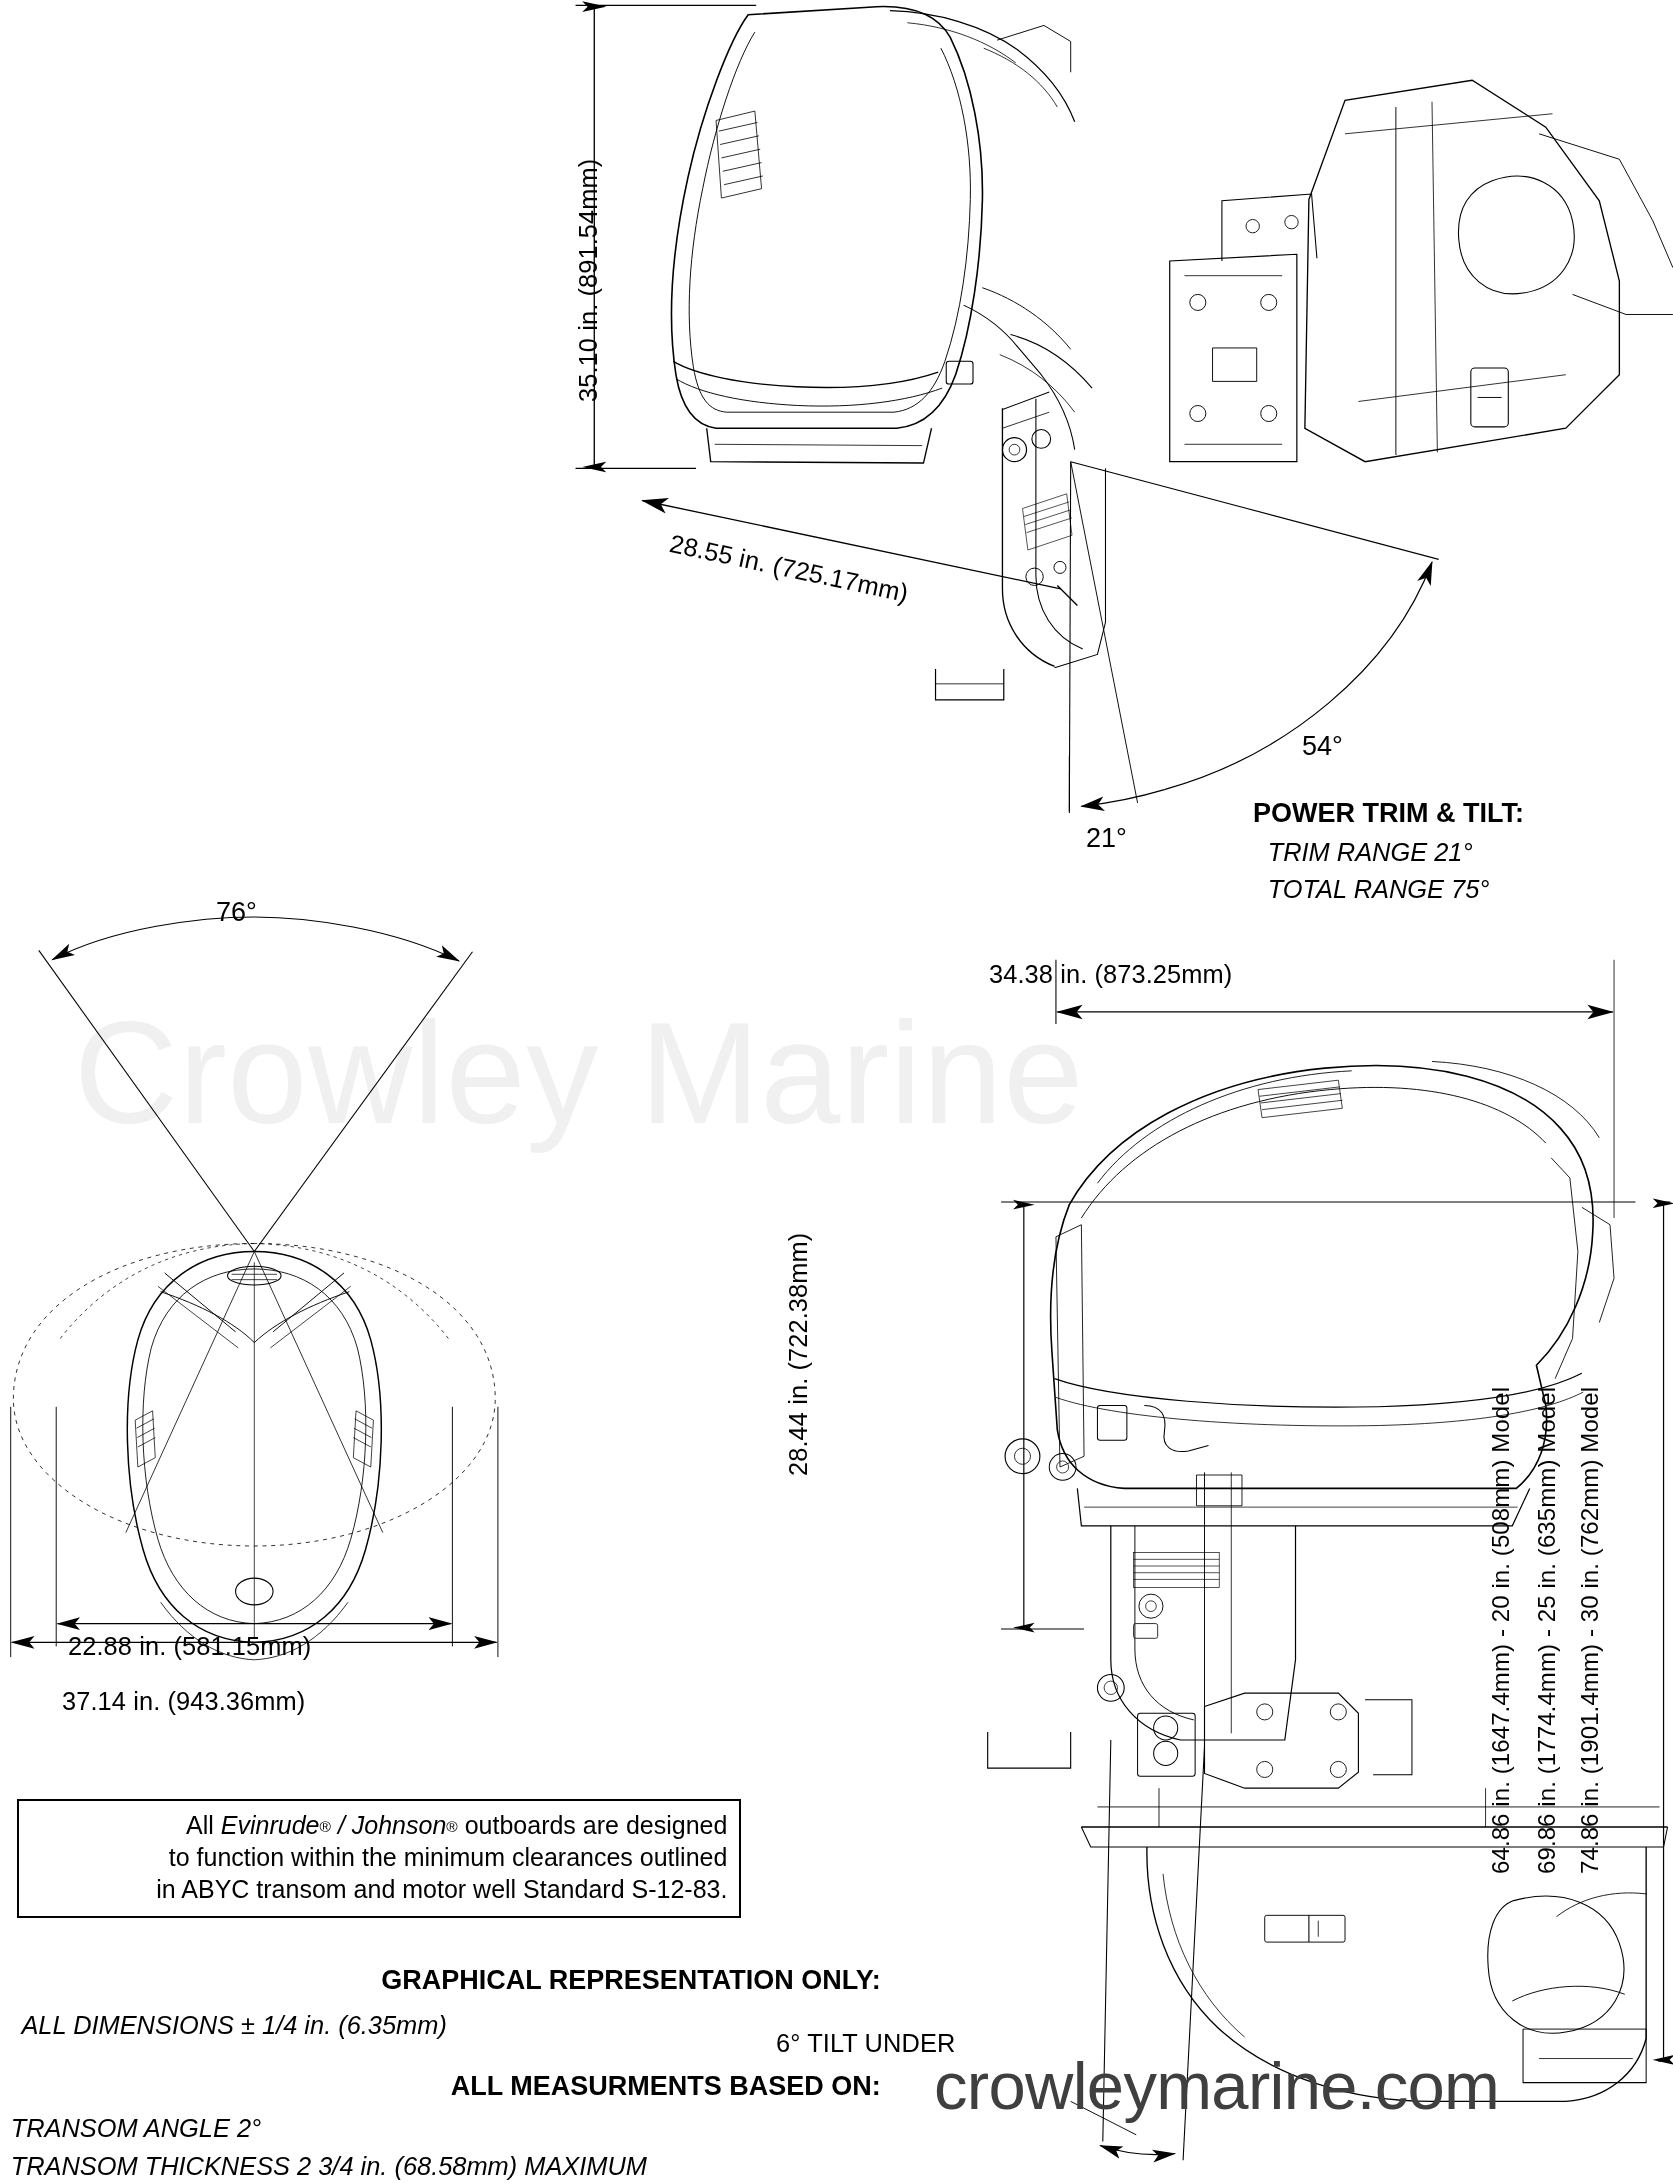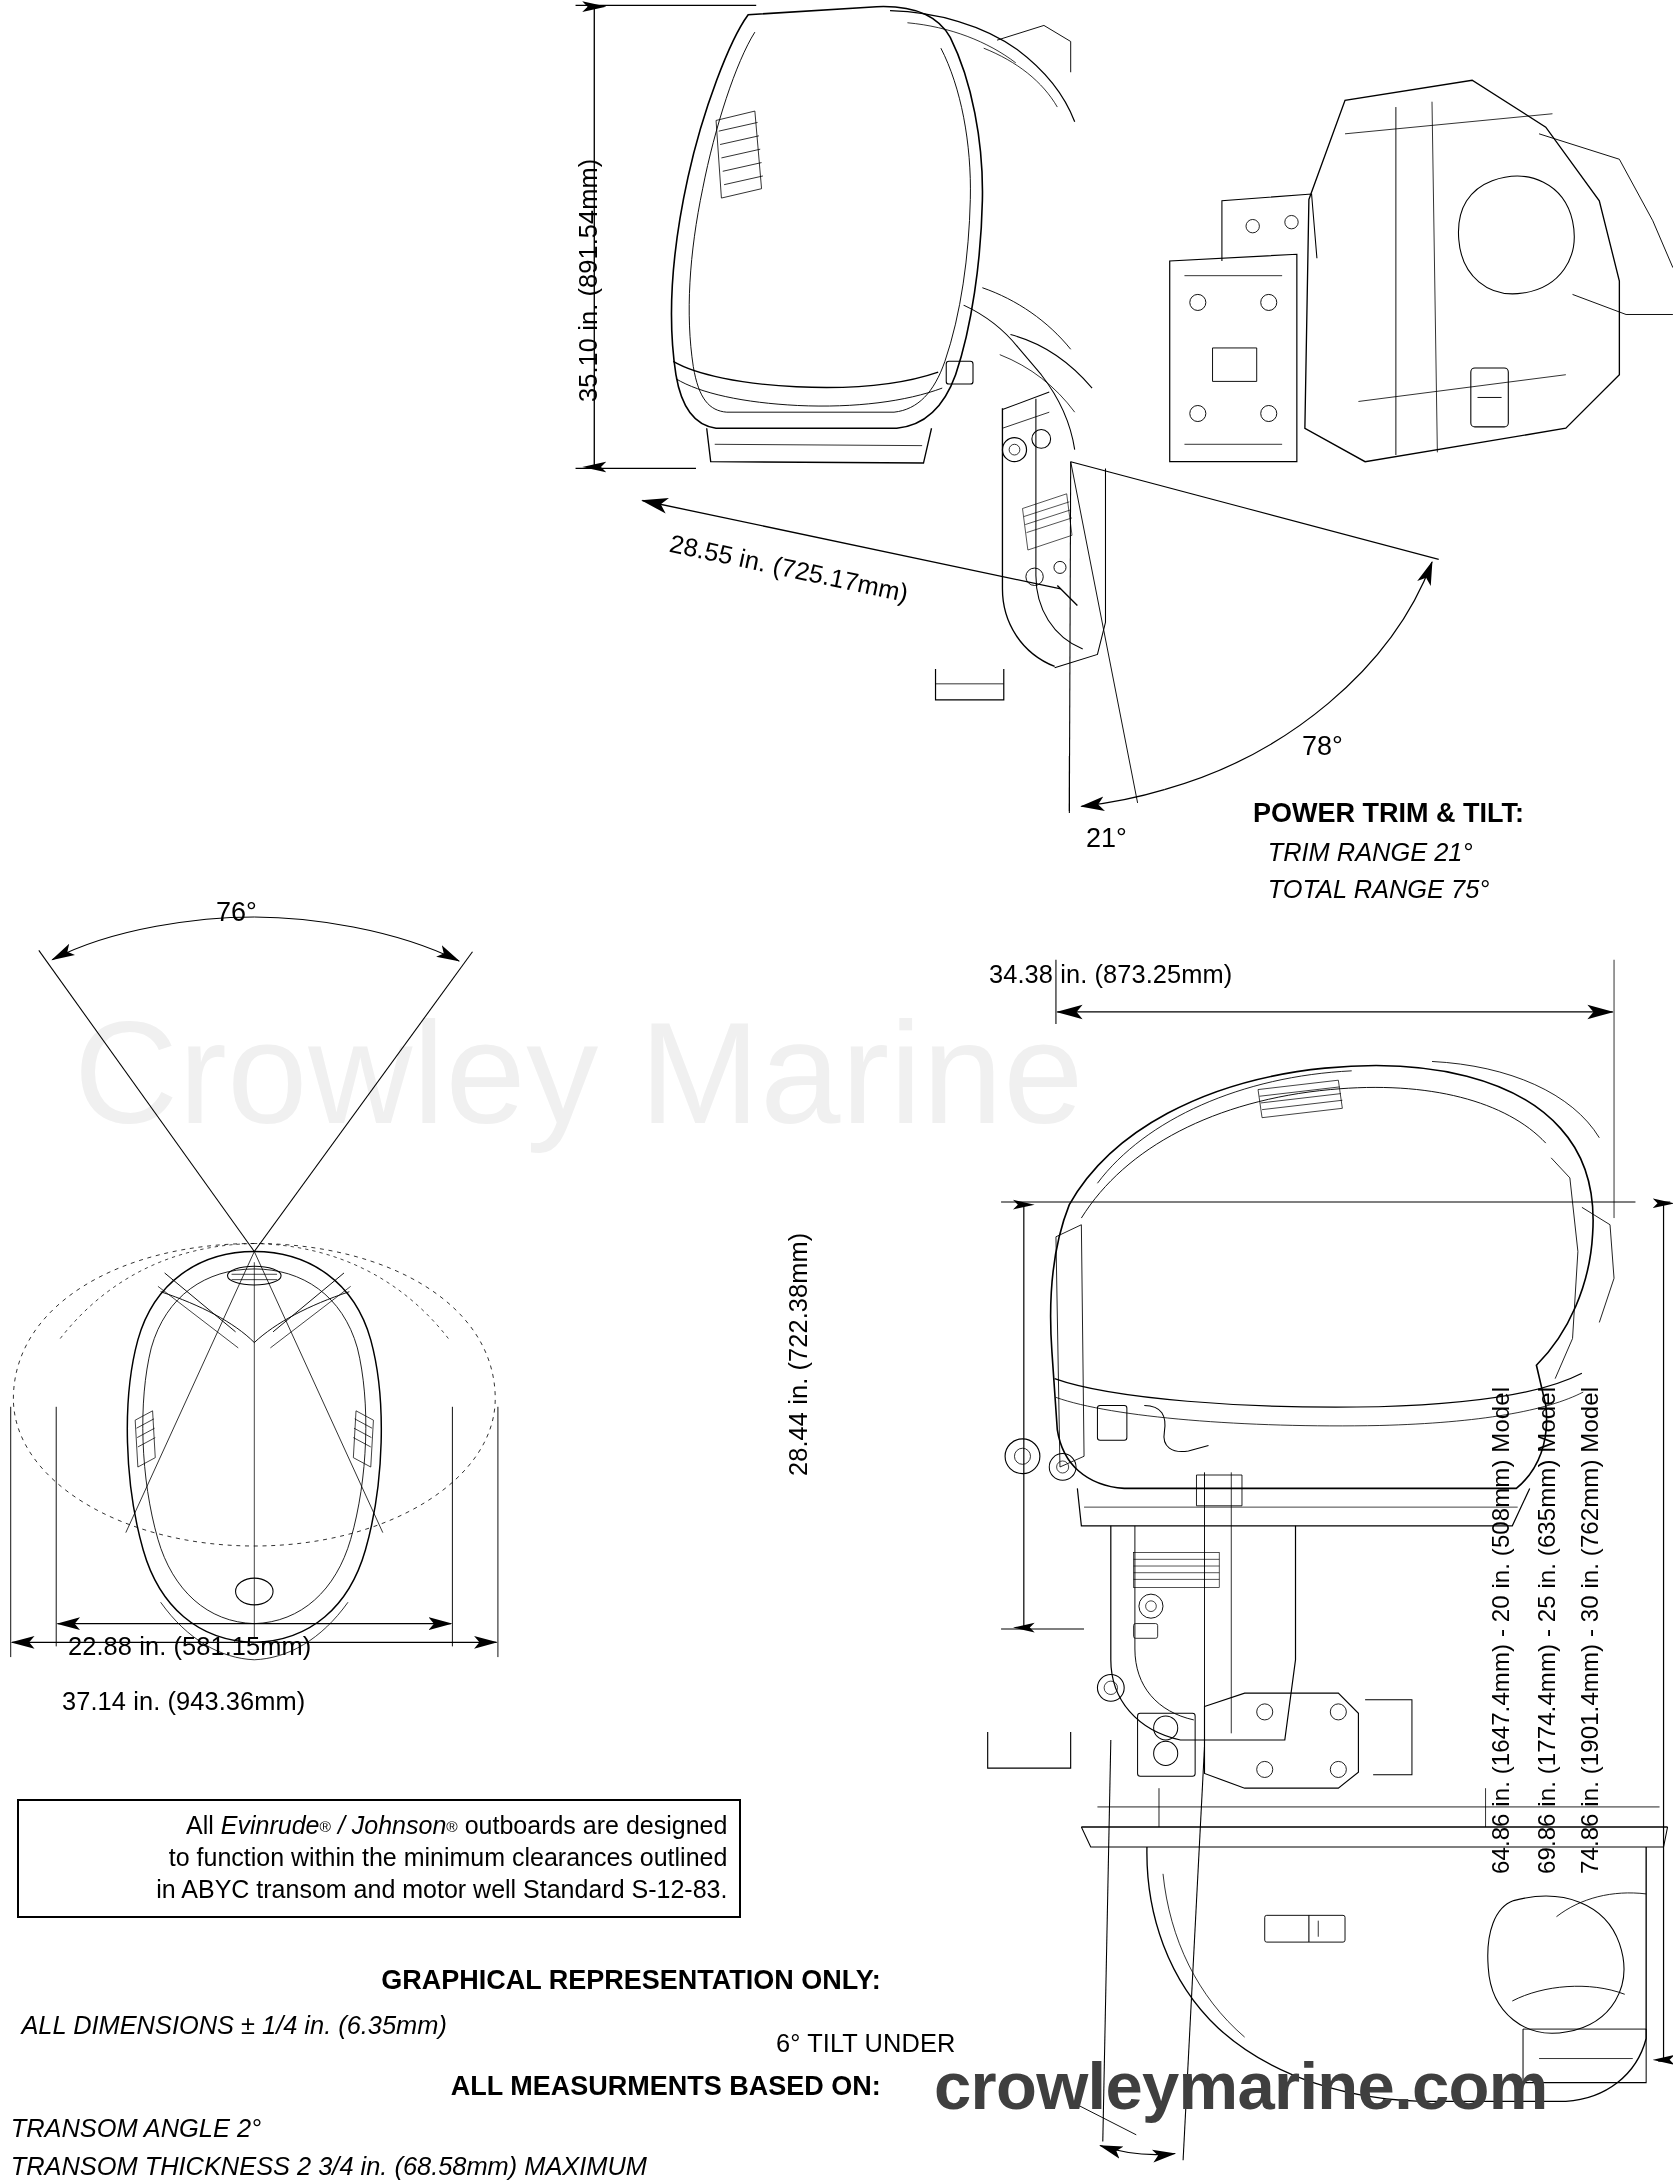--- a/index.html
+++ b/index.html
@@ -38,21 +38,21 @@
   
   .wm-big{
     position:absolute;
     font-size:144px;font-weight:400;
     color:#f0f0f0;
     white-space:nowrap;letter-spacing:0.7px;
     user-select:none;
   }
   .wm-url{
     position:absolute;
-    font-size:67px;font-weight:700;
+    font-size:67px;font-weight:400;
     color:#3f3f3f;white-space:nowrap;letter-spacing:-0.7px;
   }
 </style>
 </head>
 <body>
 
 <div class="stage">
 
   <div class="wm-big" style="left:74px;top:991px;">Crowley Marine</div>
 
@@ -186,21 +186,21 @@
 
   <div class="abs rot90" style="left:574px;top:402px;">
     <span class="dim">35.10 in. (891.54mm)</span>
   </div>
 
   <div class="abs" style="left:673px;top:529px;transform-origin:0 0;transform:rotate(12deg);">
     <span class="dim">28.55 in. (725.17mm)</span>
   </div>
 
   <div class="abs" style="left:1302px;top:731px;">
-    <span class="ang">78°</span>
+    <span class="ang">54°</span>
   </div>
 
   <div class="abs" style="left:1086px;top:823px;">
     <span class="ang">21°</span>
   </div>
 
   <div class="abs" style="left:1253px;top:798px;">
     <div class="bold-hd">POWER TRIM &amp; TILT:</div>
     <div class="ital" style="margin-top:9.4px;margin-left:14.7px;">TRIM RANGE 21°</div>
     <div class="ital" style="margin-top:8px;margin-left:14.7px;">TOTAL RANGE 75°</div>

